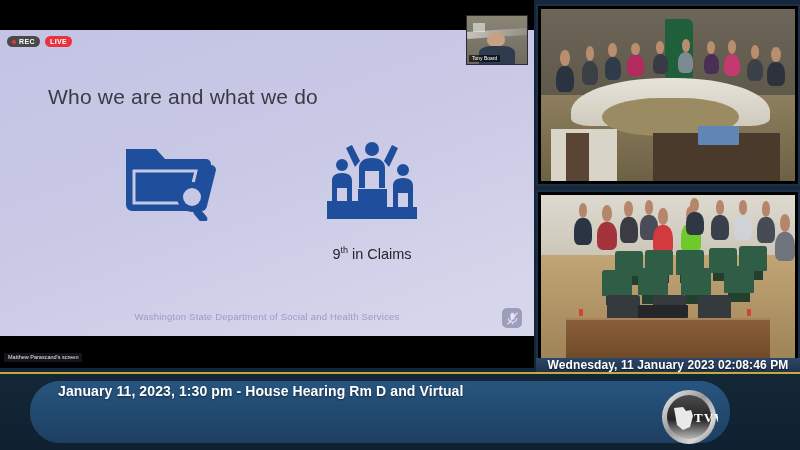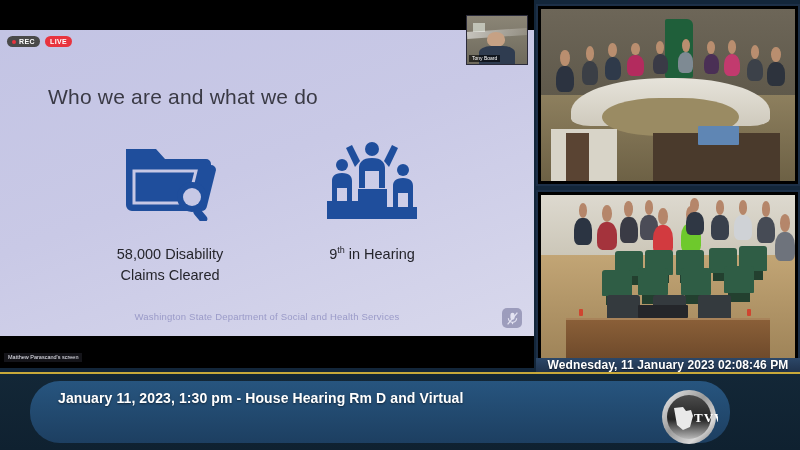--- a/index.html
+++ b/index.html
@@ -95,21 +95,21 @@
                letter-spacing:.1px; text-shadow:0 1px 1px rgba(0,0,0,.6); }
 
   
   #goldline { position:absolute; left:0; top:372px; width:100%; height:2px; background:#c8a93a; }
   #banner { position:absolute; left:0; top:374px; width:800px; height:76px;
             background:linear-gradient(180deg,#132737 0%,#0f2130 100%); }
   #banner-pill { position:absolute; left:30px; top:7px; width:700px; height:62px;
                  background:linear-gradient(180deg,#27557f 0%,#1d3f61 100%); border-radius:30px; }
   #banner-text { position:absolute; left:58px; top:383px; width:590px; color:#fff; }
   #banner-line1 { font-size:17.5px; font-weight:700; letter-spacing:.1px; text-shadow:0 1px 2px rgba(0,0,0,.5); }
-  #banner-line2 { font-size:14px; font-weight:700; margin-top:7px; letter-spacing:.1px; text-shadow:0 1px 2px rgba(0,0,0,.5); }
+  #banner-line2 { font-size:14px; font-weight:700; margin-top:0; letter-spacing:.1px; text-shadow:0 1px 2px rgba(0,0,0,.5); }
 
   #tvw-logo { position:absolute; left:660px; top:388px; width:58px; height:58px; }
 </style>
 </head>
 <body>
 
 <div id="stage">
 
   <div id="share-pane">
     <div id="share-topbar"></div>
@@ -130,24 +130,20 @@
           <svg width="96" height="82" viewBox="0 0 96 82" aria-hidden="true">
             <path d="M4 10 h30 l9 10 h41 a5 5 0 0 1 5 5 v8 H4 Z" fill="#1F4E9C"></path>
             <path d="M4 26 h85 a5 5 0 0 1 5 5 l-9 36 a6 6 0 0 1 -6 5 H10 a6 6 0 0 1 -6 -6 Z" fill="#1F4E9C"></path>
             <path d="M4 30 h70 l-9 36 H10 a6 6 0 0 1 -6 -6 Z" fill="#e9e9f3" opacity="0"></path>
             <path d="M12 32 h62 l-8 32 H12 Z" fill="none" stroke="#C7C8E5" stroke-width="3"></path>
             <circle cx="70" cy="58" r="15" fill="#1F4E9C"></circle>
             <circle cx="70" cy="58" r="9" fill="#C7C8E5"></circle>
             <rect x="74" y="68" width="8" height="17" rx="4" fill="#1F4E9C" transform="rotate(-40 78 76)"></rect>
           </svg>
         </div>
-        <div class="cap">
-          <div>58,000 Disability</div>
-          <div>Claims Cleared</div>
-        </div>
       </div>
 
       <div class="col" id="col-right">
         <div class="icon-wrap">
           <svg width="100" height="86" viewBox="0 0 100 86" aria-hidden="true">
 
             <circle cx="50" cy="12" r="7" fill="#1F4E9C"></circle>
             <path d="M50 21 c-10 0 -13 5 -13 10 v20 h6 v-17 h14 v17 h6 V31 c0 -5 -3 -10 -13 -10 Z" fill="#1F4E9C"></path>
             <path d="M38 24 L30 8 l-6 3 l9 19 Z" fill="#1F4E9C"></path>
             <path d="M62 24 L70 8 l6 3 l-9 19 Z" fill="#1F4E9C"></path>
@@ -157,21 +153,21 @@
 
             <circle cx="81" cy="33" r="6" fill="#1F4E9C"></circle>
             <path d="M81 41 c-8 0 -10 4 -10 8 v22 h5 v-15 h10 v15 h5 V49 c0 -4 -2 -8 -10 -8 Z" fill="#1F4E9C"></path>
 
             <rect x="36" y="52" width="29" height="30" fill="#1F4E9C"></rect>
             <rect x="5" y="64" width="31" height="18" fill="#1F4E9C"></rect>
             <rect x="65" y="70" width="30" height="12" fill="#1F4E9C"></rect>
           </svg>
         </div>
         <div class="cap">
-          <div><span>9</span><sup>th</sup><span> in Hearing</span></div>
+          <div><span>9</span><sup>th</sup><span> in Claims</span></div>
         </div>
       </div>
 
       <div id="slide-footer">Washington State Department of Social and Health Services</div>
 
       <div id="mute-chip">
         <svg width="11" height="13" viewBox="0 0 11 13" aria-hidden="true">
           <rect x="3.4" y="0.8" width="4.2" height="7" rx="2.1" fill="#e4e4f2"></rect>
           <path d="M1.4 6.2 a4.1 4.1 0 0 0 8.2 0" fill="none" stroke="#e4e4f2" stroke-width="1.2"></path>
           <line x1="5.5" y1="10.2" x2="5.5" y2="12.2" stroke="#e4e4f2" stroke-width="1.2"></line>

